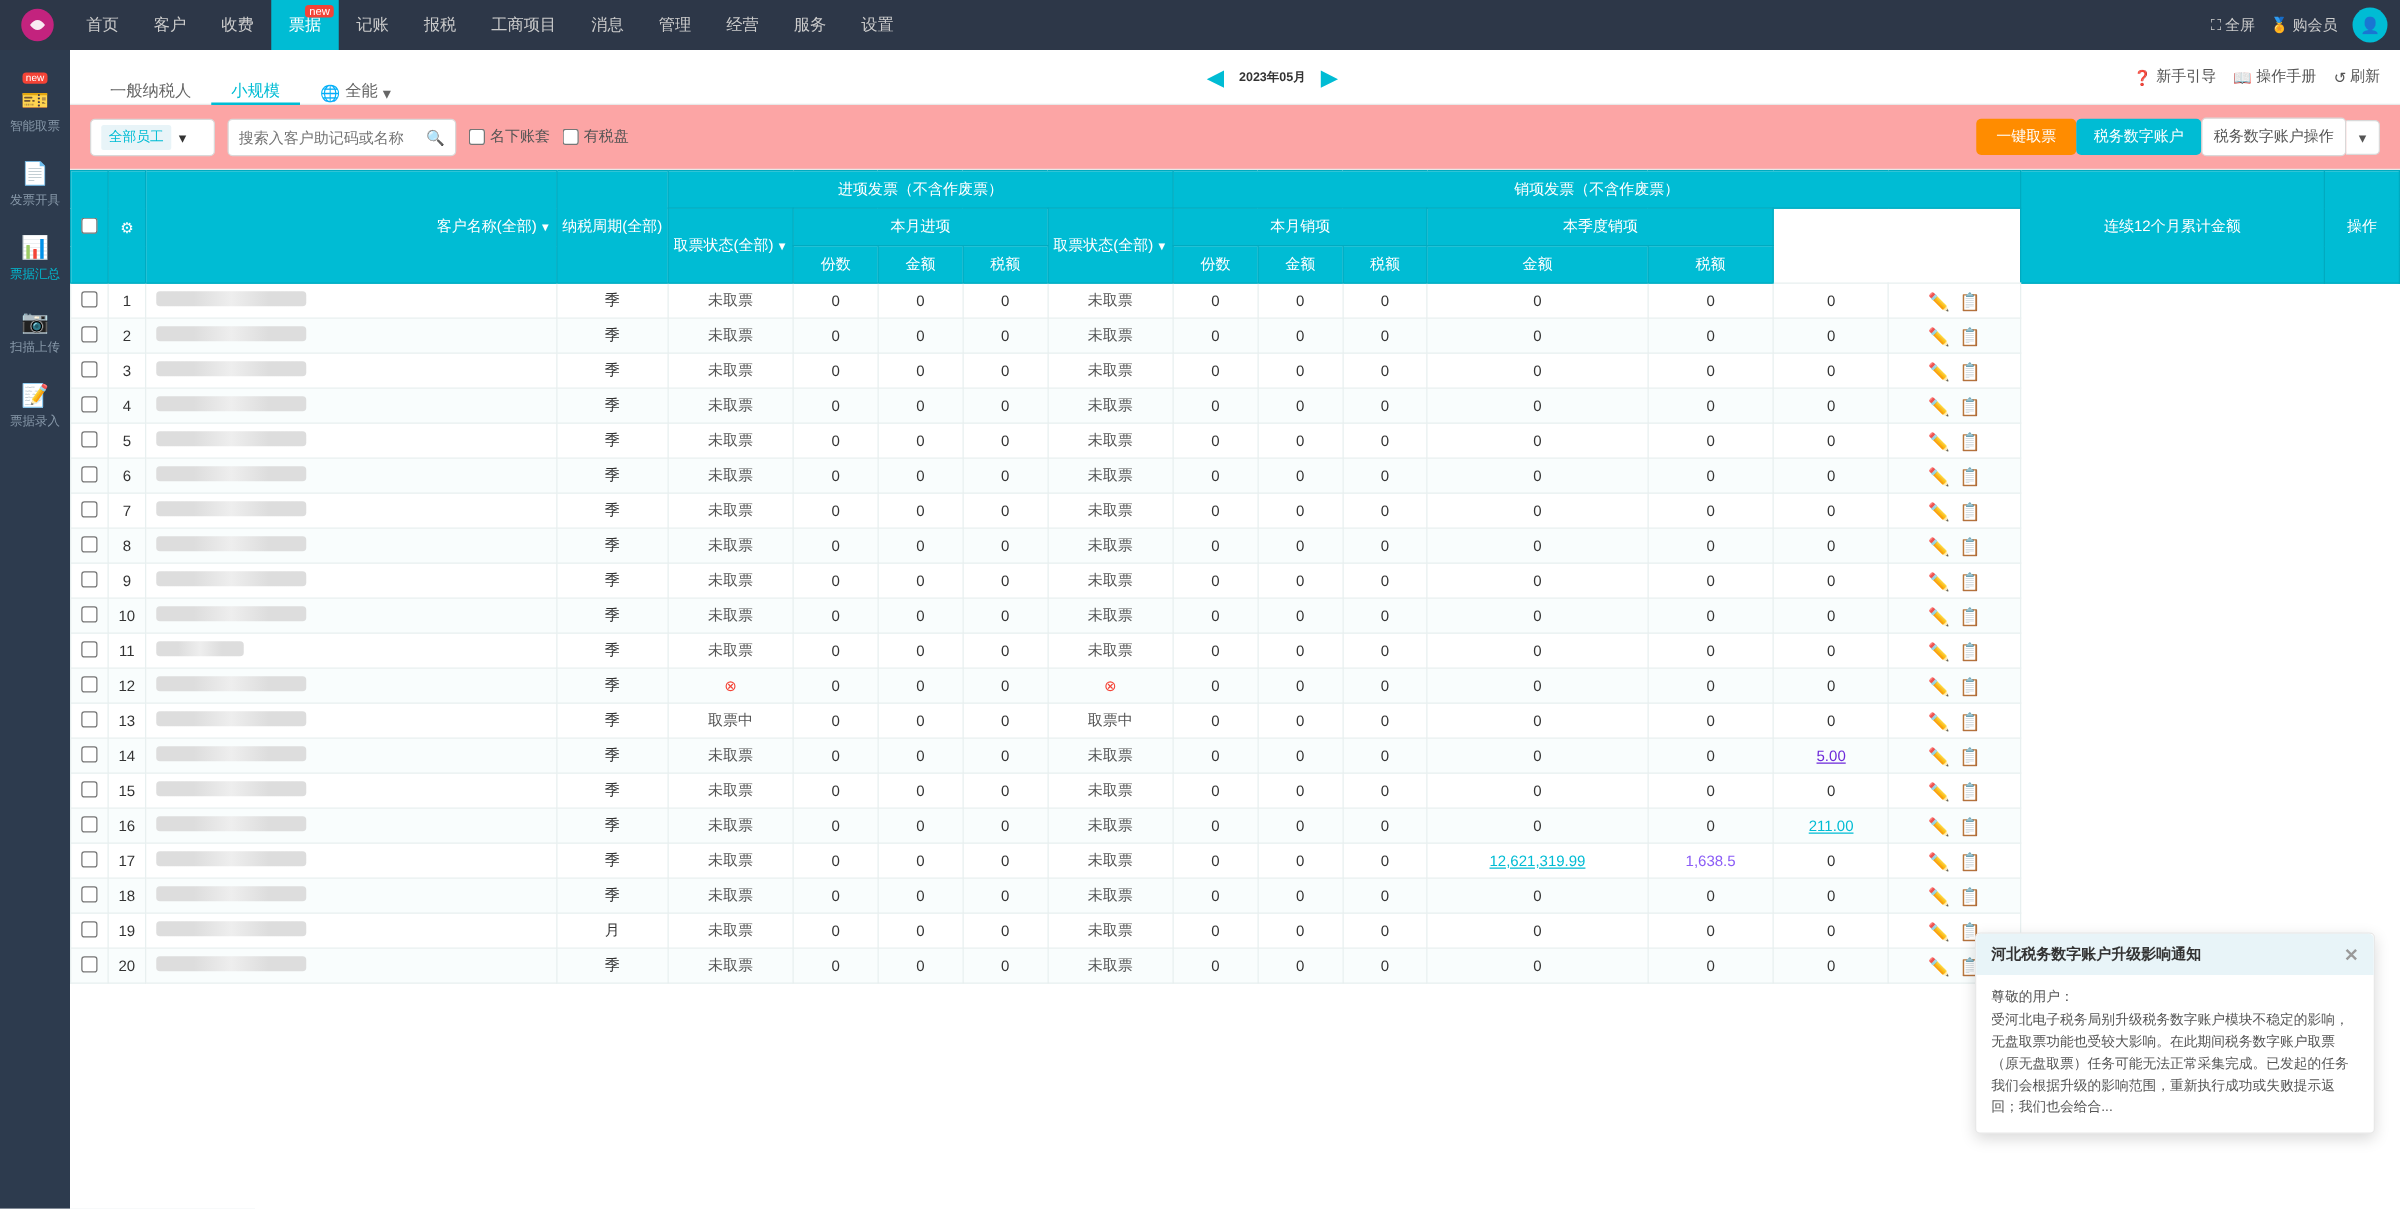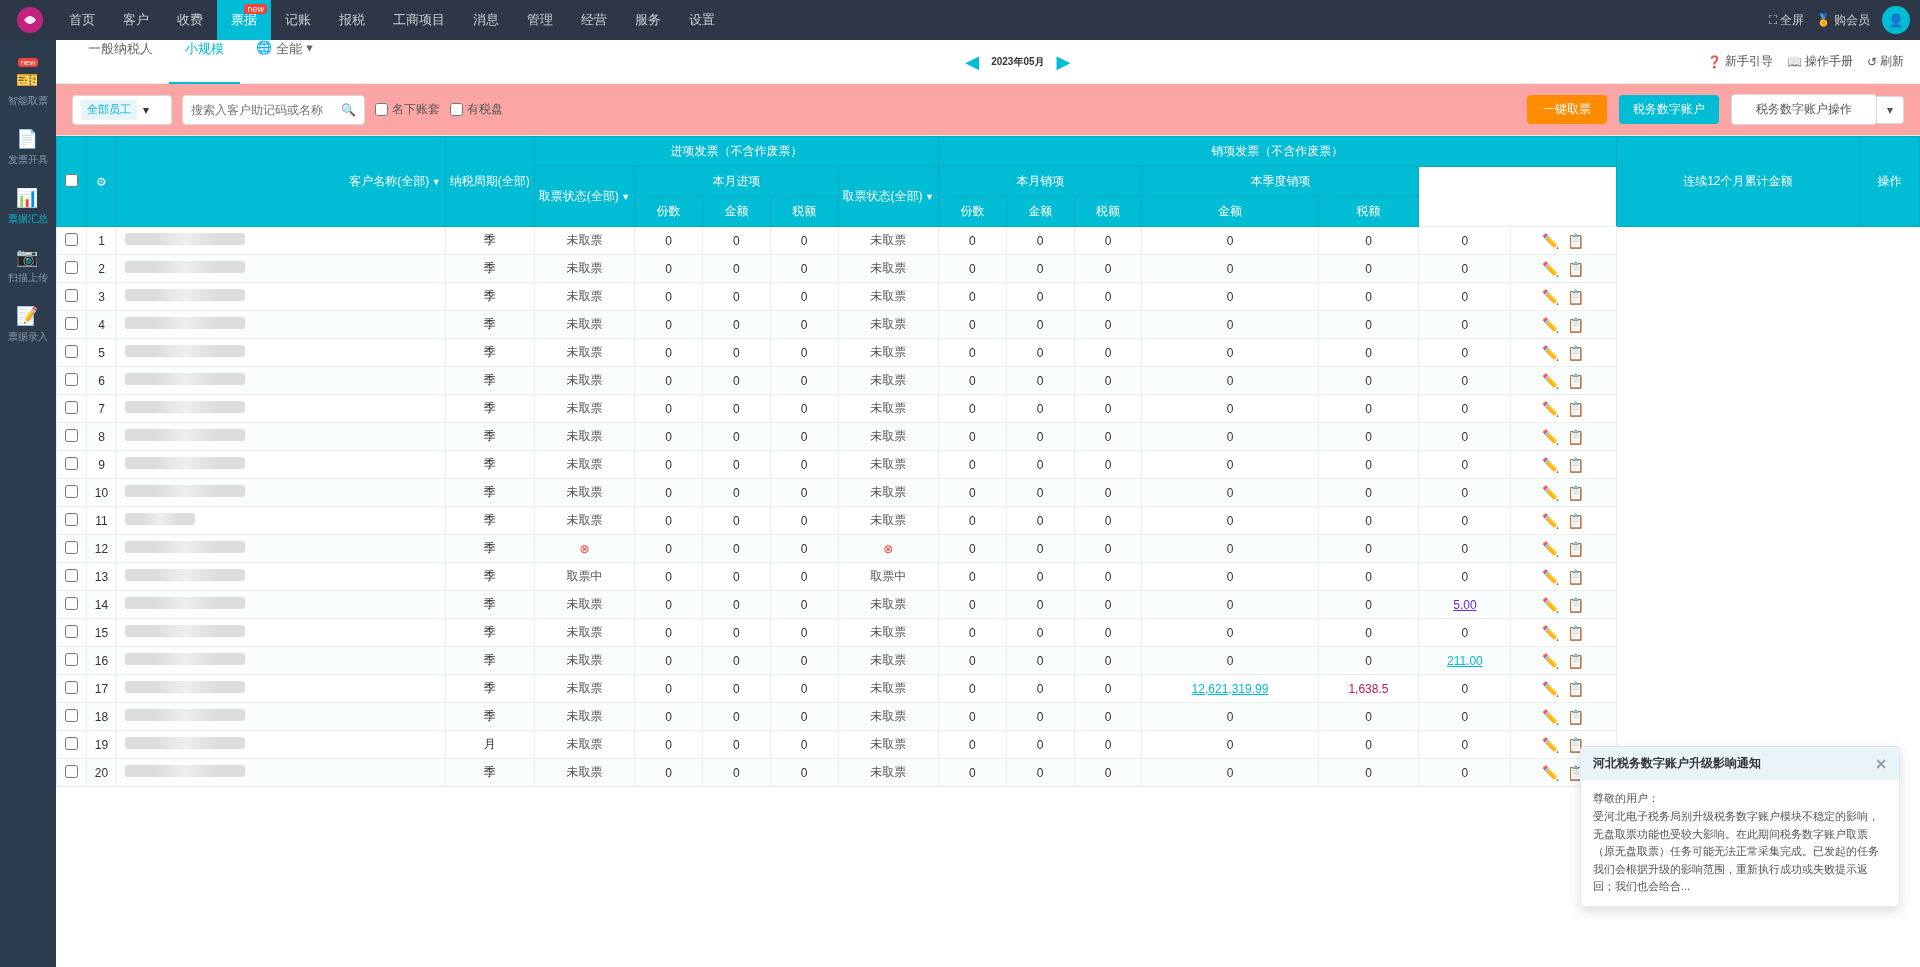--- a/index.html
+++ b/index.html
@@ -23,36 +23,36 @@
     .sidebar-item { display: flex; flex-direction: column; align-items: center; padding: 10px 0; cursor: pointer; color: #8899aa; font-size: 10px; width: 100%; text-align: center; }
     .sidebar-item.active { color: #00bcd4; }
     .sidebar-item .s-icon { font-size: 18px; margin-bottom: 3px; }
     .sidebar-item .new-badge-side { background: #f44336; color: #fff; font-size: 8px; padding: 0 3px; border-radius: 3px; margin-bottom: 2px; }
 
     
     .main-content { flex: 1; overflow: hidden; display: flex; flex-direction: column; background: #f0f2f5; }
 
     
     .tabs-bar { background: #fff; display: flex; align-items: center; padding: 0 16px; border-bottom: 1px solid #e8e8e8; height: 44px; }
-    .tab-item { padding: 0 16px; height: 44px; display: flex; align-items: flex-start; cursor: pointer; font-size: 13px; color: #666; border-bottom: 2px solid transparent; }
+    .tab-item { padding: 0 16px; height: 44px; display: flex; align-items: flex-end; cursor: pointer; font-size: 13px; color: #666; border-bottom: 2px solid transparent; }
     .tab-item.active { color: #00bcd4; border-bottom: 2px solid #00bcd4; }
     .tab-item .tab-icon { margin-right: 4px; }
 
     
     .toolbar { background: #fca5a5; padding: 10px 16px; display: flex; align-items: center; gap: 10px; border-bottom: 1px solid #e8e8e8; }
     .employee-select { display: flex; align-items: center; border: 1px solid #d9d9d9; border-radius: 4px; height: 30px; padding: 0 8px; background: #fff; min-width: 100px; font-size: 12px; cursor: pointer; }
     .employee-select .prefix { background: #e8f4f8; color: #00bcd4; padding: 0 6px; margin-right: 6px; border-radius: 2px; font-size: 11px; height: 20px; display: flex; align-items: center; }
     .search-box { display: flex; align-items: center; border: 1px solid #d9d9d9; border-radius: 4px; height: 30px; padding: 0 8px; background: #fff; min-width: 180px; }
     .search-box input { border: none; outline: none; font-size: 12px; width: 140px; color: #999; }
     .search-icon { color: #999; cursor: pointer; }
     .checkbox-item { display: flex; align-items: center; gap: 4px; font-size: 12px; color: #555; cursor: pointer; }
-    .toolbar-right { margin-left: auto; display: flex; align-items: center; gap: 12px; }
+    .toolbar-right { margin-left: auto; display: flex; align-items: center; gap: 0; }
     .btn-primary { background: #ff8c00; color: #fff; border: none; border-radius: 4px; padding: 6px 16px; cursor: pointer; font-size: 12px; }
     .btn-teal { background: #00bcd4; color: #fff; border: none; border-radius: 4px; padding: 6px 14px; cursor: pointer; font-size: 12px; }
-    .btn-outline { background: #fff; color: #555; border: 1px solid #d9d9d9; border-radius: 4px; padding: 6px 24px; cursor: pointer; font-size: 12px; display: flex; align-items: center; gap: 4px; }
+    .btn-outline { background: #fff; color: #555; border: 1px solid #d9d9d9; border-radius: 4px; padding: 6px 9px; cursor: pointer; font-size: 12px; display: flex; align-items: center; gap: 4px; }
     .btn-dropdown { background: #fff; color: #555; border: 1px solid #d9d9d9; border-radius: 4px; padding: 6px 10px; cursor: pointer; font-size: 12px; display: flex; align-items: center; }
 
     
     .table-container { flex: 1; overflow: auto; padding: 0; background: #fff; }
     table { width: 100%; border-collapse: collapse; min-width: 1800px; }
     thead tr th { background: #00bcd4; color: #fff; text-align: center; padding: 6px 4px; font-size: 12px; font-weight: normal; white-space: nowrap; border: 1px solid #00aac0; }
     tbody tr { background: #fff; }
     tbody tr:nth-child(even) { background: #f9fdfd; }
     tbody td { text-align: center; padding: 5px 4px; font-size: 12px; border: 1px solid #e8f0f0; white-space: nowrap; }
     td.name-cell { text-align: left; padding-left: 8px; max-width: 220px; overflow: hidden; text-overflow: ellipsis; }
@@ -604,21 +604,21 @@
               <td>季</td>
               <td><span class="status-active">未取票</span></td>
               <td>0</td>
               <td>0</td>
               <td>0</td>
               <td><span class="status-active">未取票</span></td>
               <td>0</td>
               <td>0</td>
               <td>0</td>
               <td><span style="color:#00bcd4;text-decoration:underline;cursor:pointer;">12,621,319.99</span></td>
-              <td><span style="color:#be185d;">1,638.5</span></td>
+              <td><span style="color:#8b5cf6;">1,638.5</span></td>
               <td>0</td>
               <td>
     <span class="edit-icon" title="编辑">✏️</span>
     <span class="copy-icon" title="复制" style="margin-left:4px;">📋</span>
   </td>
             </tr>
             <tr>
               <td><input type="checkbox" style=""></td>
               <td>18</td>
               <td class="name-cell"><span class="blurred"></span></td>

